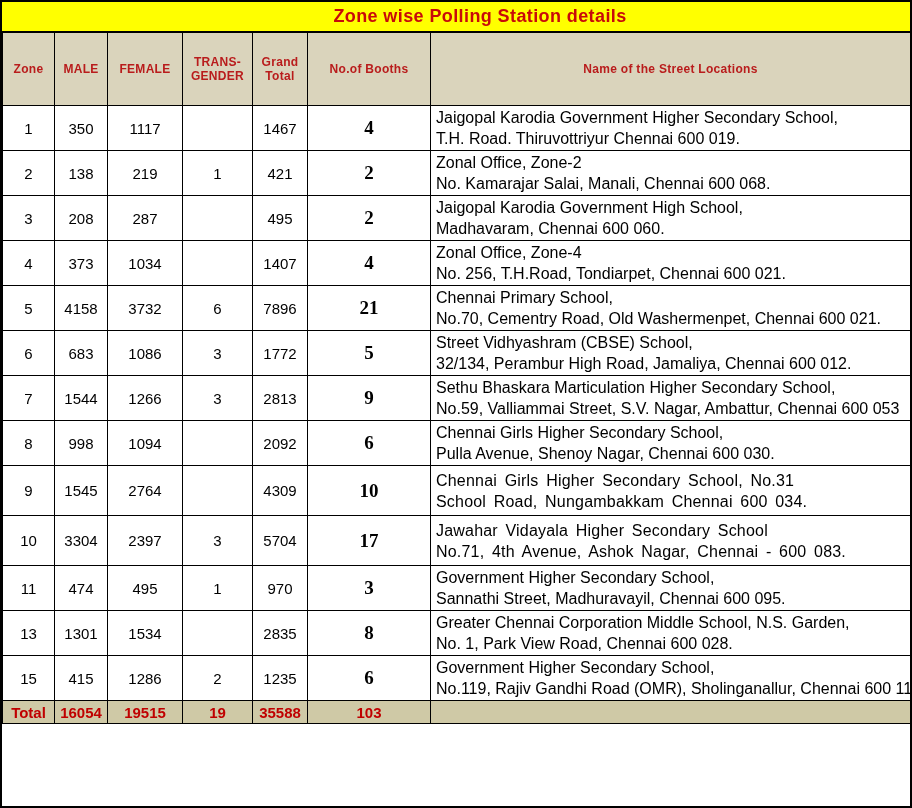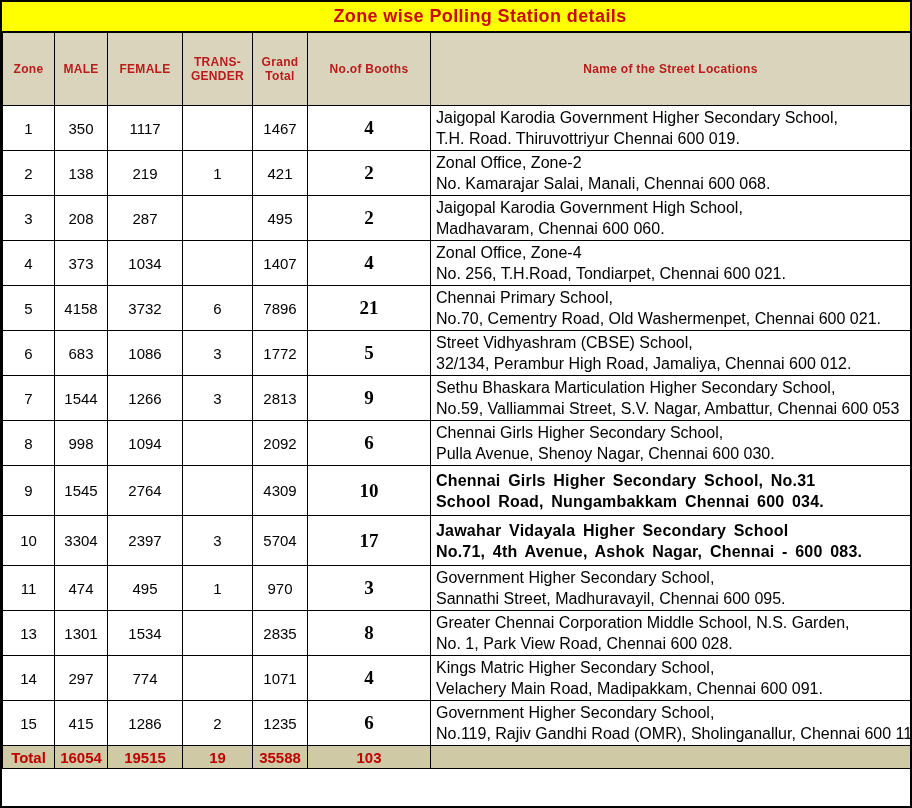--- a/index.html
+++ b/index.html
@@ -60,21 +60,21 @@
     color: #000000;
   }
   td.loc {
     vertical-align: middle;
     padding: 1px 4px 1px 5px;
     font-size: 16px;
     color: #000000;
   }
   .loc-line { line-height: 21px; white-space: nowrap; }
   tbody tr.bold td.loc {
-    font-weight: bold;
+    font-weight: normal;
     word-spacing: 3px;
     letter-spacing: 0.2px;
     margin-left: 8px;
   }
   tfoot tr { height: 23px; background: #cfc9a6; }
   tfoot td {
     color: #c00000;
     font-weight: bold;
     font-size: 15px;
     text-align: center;
@@ -264,32 +264,20 @@
     <td class="num">1534</td>
     <td class="num"></td>
     <td class="num">2835</td>
     <td class="booths">8</td>
     <td class="loc">
       <div class="loc-line">Greater Chennai Corporation Middle School, N.S. Garden,</div>
       <div class="loc-line">No. 1, Park View Road, Chennai 600 028.</div>
     </td>
   </tr>
 
-  <tr>
-    <td class="num">14</td>
-    <td class="num">297</td>
-    <td class="num">774</td>
-    <td class="num"></td>
-    <td class="num">1071</td>
-    <td class="booths">4</td>
-    <td class="loc">
-      <div class="loc-line">Kings Matric Higher Secondary School,</div>
-      <div class="loc-line">Velachery Main Road,  Madipakkam, Chennai 600 091.</div>
-    </td>
-  </tr>
 
   <tr>
     <td class="num">15</td>
     <td class="num">415</td>
     <td class="num">1286</td>
     <td class="num">2</td>
     <td class="num">1235</td>
     <td class="booths">6</td>
     <td class="loc">
       <div class="loc-line">Government Higher Secondary School,</div>

